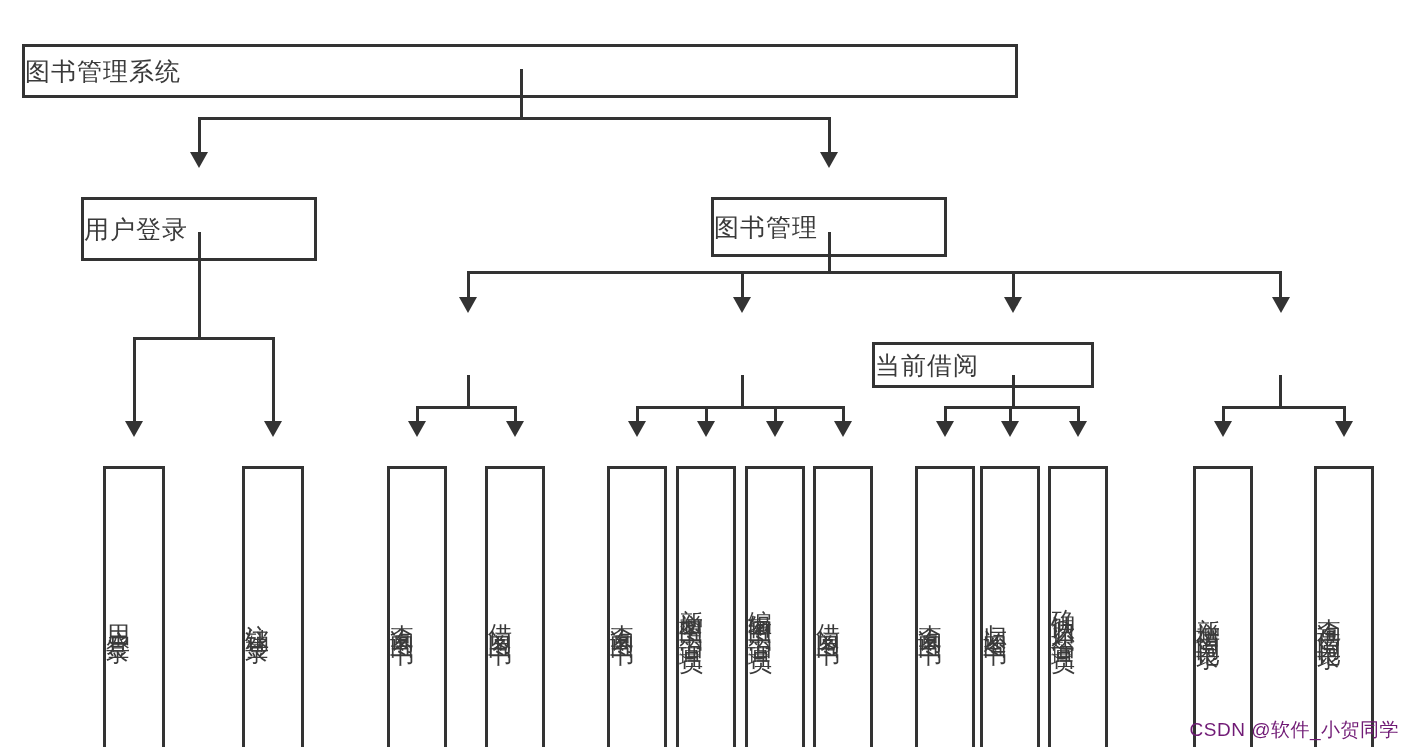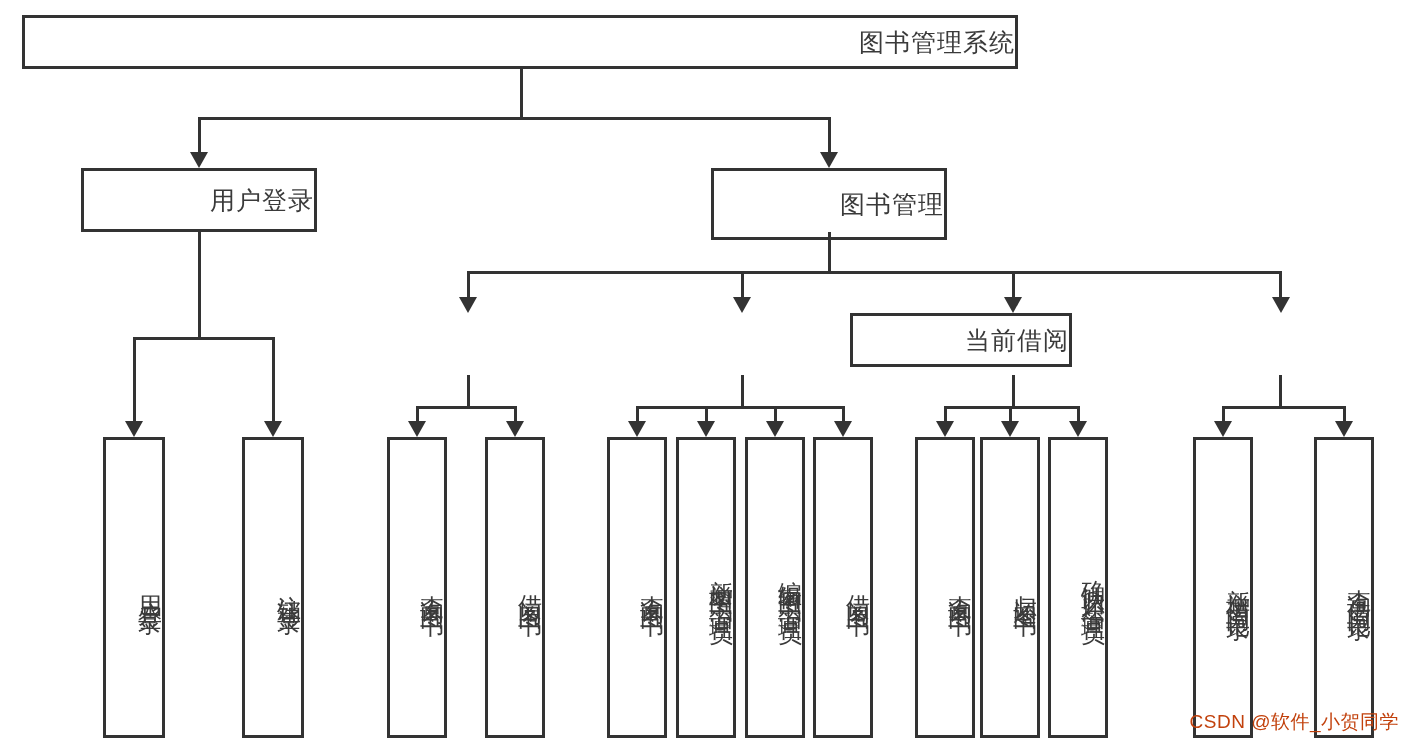--- a/index.html
+++ b/index.html
@@ -10,66 +10,67 @@
     font-family:"Liberation Sans","DejaVu Sans",sans-serif;
     overflow:hidden;
   }
   .box{
     position:absolute;
     box-sizing:border-box;
     border:3px solid #333333;
     background:#ffffff;
     display:flex;
     align-items:center;
-    justify-content:flex-end;
+    justify-content:flex-start;
     color:#3a3a3a;
+    margin-top:29px;
   }
   .hlabel{font-size:25px;letter-spacing:1px;white-space:nowrap;}
   .leaf .vlabel{
     writing-mode:vertical-rl;
     font-size:24px;
     letter-spacing:6px;
     line-height:1;
     color:#3a3a3a;
     white-space:nowrap;
   }
   .v{position:absolute;width:3px;background:#333333;}
   .h{position:absolute;height:3px;background:#333333;}
   .arrow{
     position:absolute;width:0;height:0;
     border-left:9px solid transparent;
     border-right:9px solid transparent;
     border-top:16px solid #333333;
   }
   .watermark{
     position:absolute;
-    right:6px;bottom:12px;
+    right:6px;bottom:4px;
     font-size:19px;
-    color:#c2410c;
+    color:#701a75;
     letter-spacing:0.5px;
     white-space:nowrap;
   }
 </style>
 </head>
 <body>
 
 <div class="canvas">
 
   <div class="box" style="left:22px;top:15px;width:996px;height:54px;">
     <span class="hlabel">图书管理系统</span>
   </div>
 
   <div class="box" style="left:81px;top:168px;width:236px;height:64px;">
     <span class="hlabel">用户登录</span>
   </div>
-  <div class="box" style="left:711px;top:168px;width:236px;height:72px;">
+  <div class="box" style="left:711px;top:168px;width:236px;height:60px;">
     <span class="hlabel">图书管理</span>
   </div>
 
-  <div class="box" style="left:850px;top:313px;width:222px;height:54px;">
+  <div class="box" style="left:872px;top:313px;width:222px;height:46px;">
     <span class="hlabel">当前借阅</span>
   </div>
 
   <div class="box leaf" style="left:103px;top:437px;width:62px;height:301px;">
     <span class="vlabel">用户登录</span>
   </div>
   <div class="box leaf" style="left:242px;top:437px;width:62px;height:301px;">
     <span class="vlabel">注销登录</span>
   </div>
   <div class="box leaf" style="left:387px;top:437px;width:60px;height:301px;">

